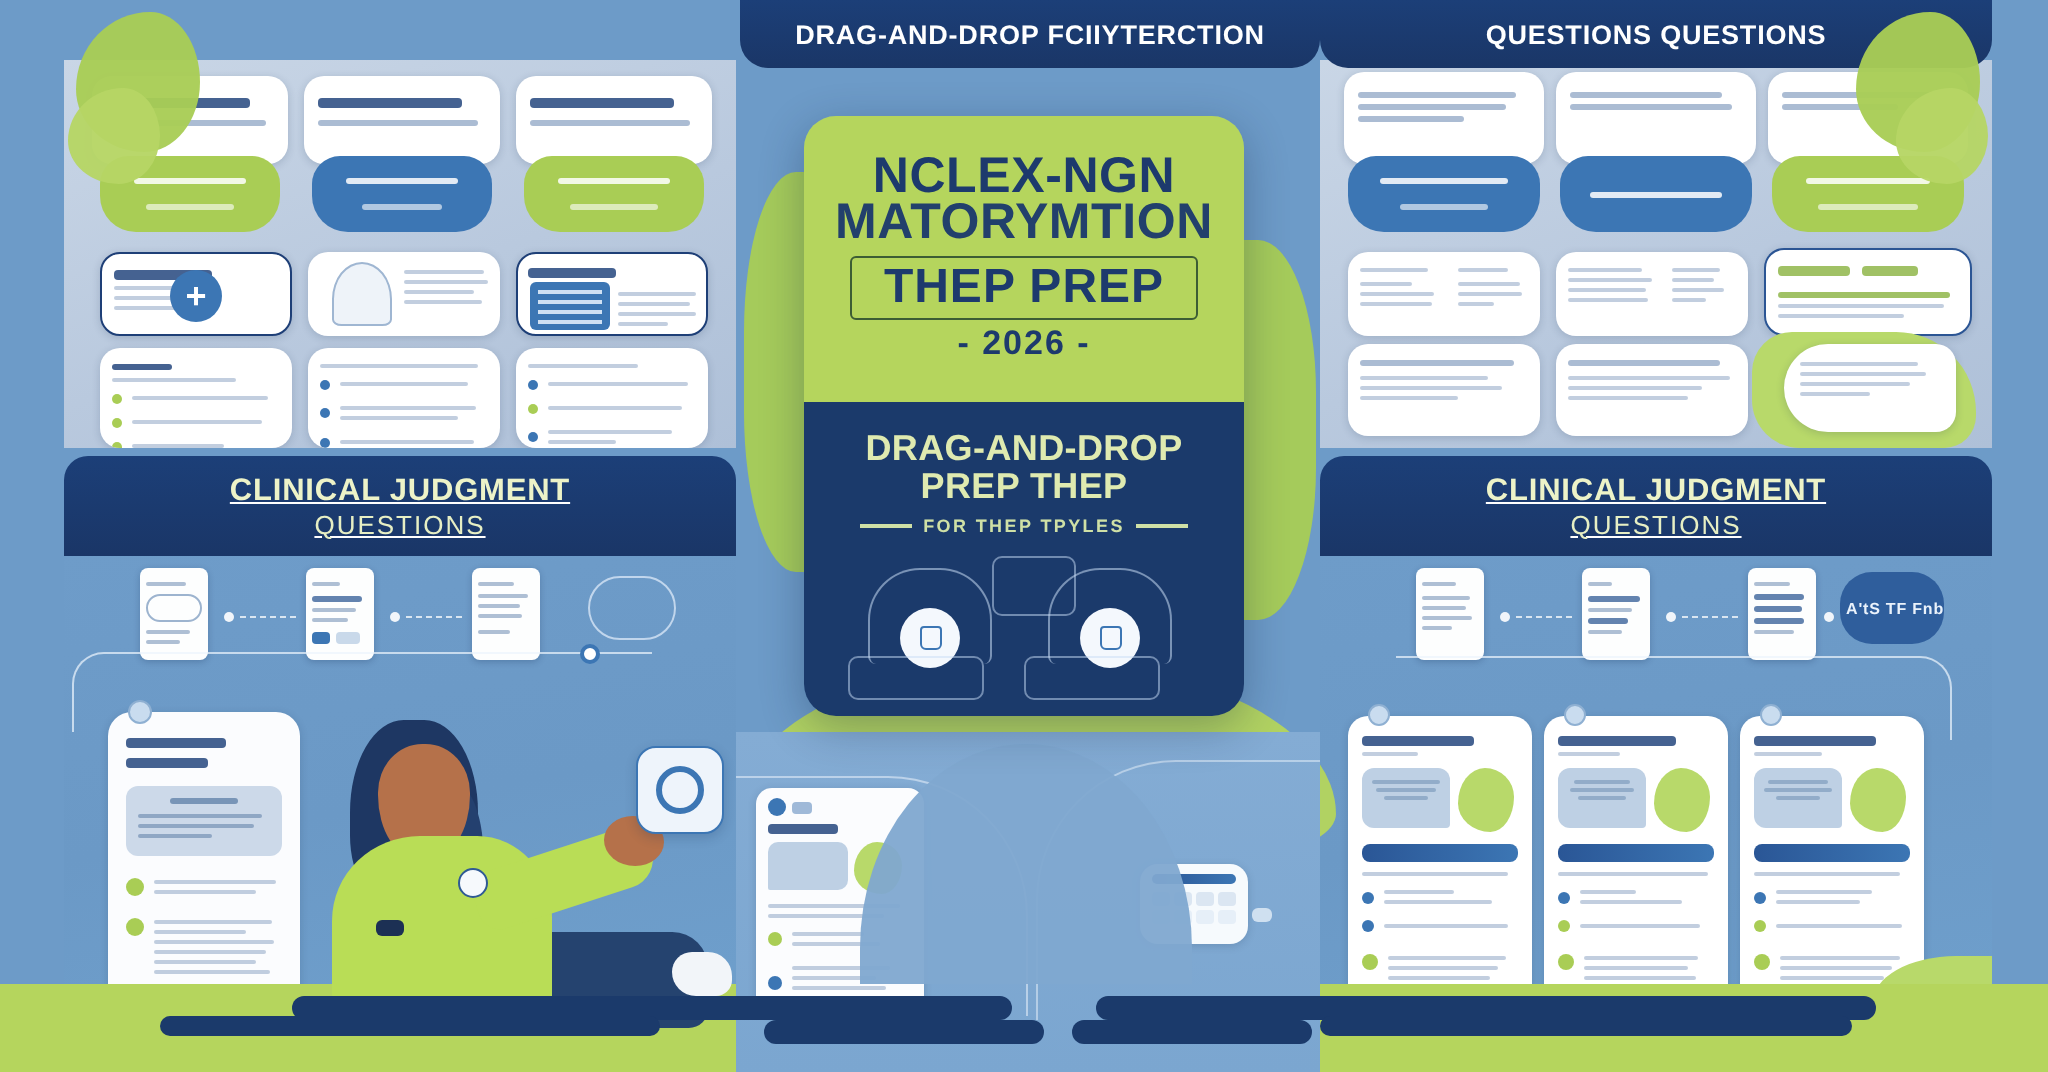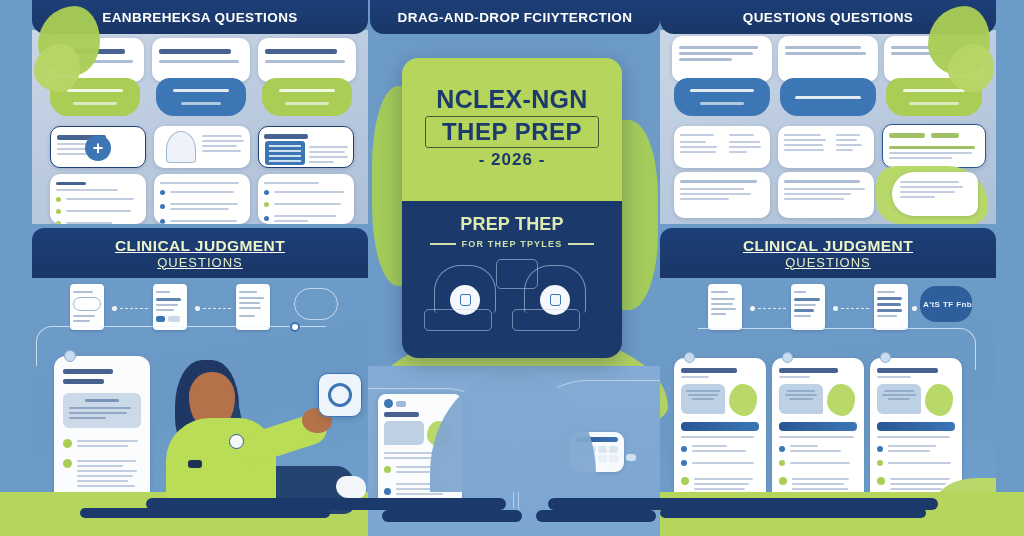--- a/index.html
+++ b/index.html
@@ -388,26 +388,28 @@
       </div>
     </div>
     <div style="position:absolute;left:258px;top:88px;width:10px;height:7px;background:#cfe0f0;border-radius:3px;"></div>
     <div class="center-bar" style="left:14px;width:140px;"></div>
     <div class="center-bar" style="left:168px;width:120px;"></div>
   </div>
 
   <div class="hero">
     <div class="hero-top">
       <div class="hero-t1">NCLEX-NGN</div>
+      <div class="hero-t2">MATORYMTION</div>
       <div class="hero-box">
         <div class="hero-t3">THEP PREP</div>
       </div>
       <div class="hero-year">- 2026 -</div>
     </div>
     <div class="hero-bot">
+      <div class="hero-b1">DRAG-AND-DROP</div>
       <div class="hero-b2">PREP THEP</div>
       <div class="hero-rule">FOR THEP TPYLES</div>
       <div class="hero-art">
         <div class="arch" style="left:22px;top:8px;"></div>
         <div class="arch" style="left:112px;top:8px;"></div>
         <div class="mini-box" style="left:84px;top:2px;width:42px;height:30px;"></div>
         <div class="dot-circle" style="left:38px;top:28px;">
           <span style="display:block;width:11px;height:12px;border:1.6px solid #3c76b4;border-radius:2px 2px 3px 3px;"></span>
         </div>
         <div class="dot-circle" style="left:128px;top:28px;">
@@ -568,23 +570,20 @@
                 <span class="ln t" style="display:block;width:84%;"></span>
                 <span class="ln t" style="display:block;width:46%;"></span>
               </span>
             </div>
         </div>
       </div>
     </div>
 
     <div class="blob-green tl"></div>
     <div class="blob-green tl2"></div>
-    <div class="hdr hdr-top" style="left:0;right:0;">
-      <div class="hdr-l1">EANBREHEKSA QUESTIONS</div>
-    </div>
   </div>
 
   <div class="panel panel-right-top">
     <div class="panel-body-top">
 
       <div class="card" style="left:12px;top:6px;width:100px;height:46px;">
         <div class="pad" style="padding:7px 7px;">
           <div class="ln" style="width:92%;"></div>
           <div class="ln" style="width:86%;"></div>
           <div class="ln" style="width:62%;"></div>

